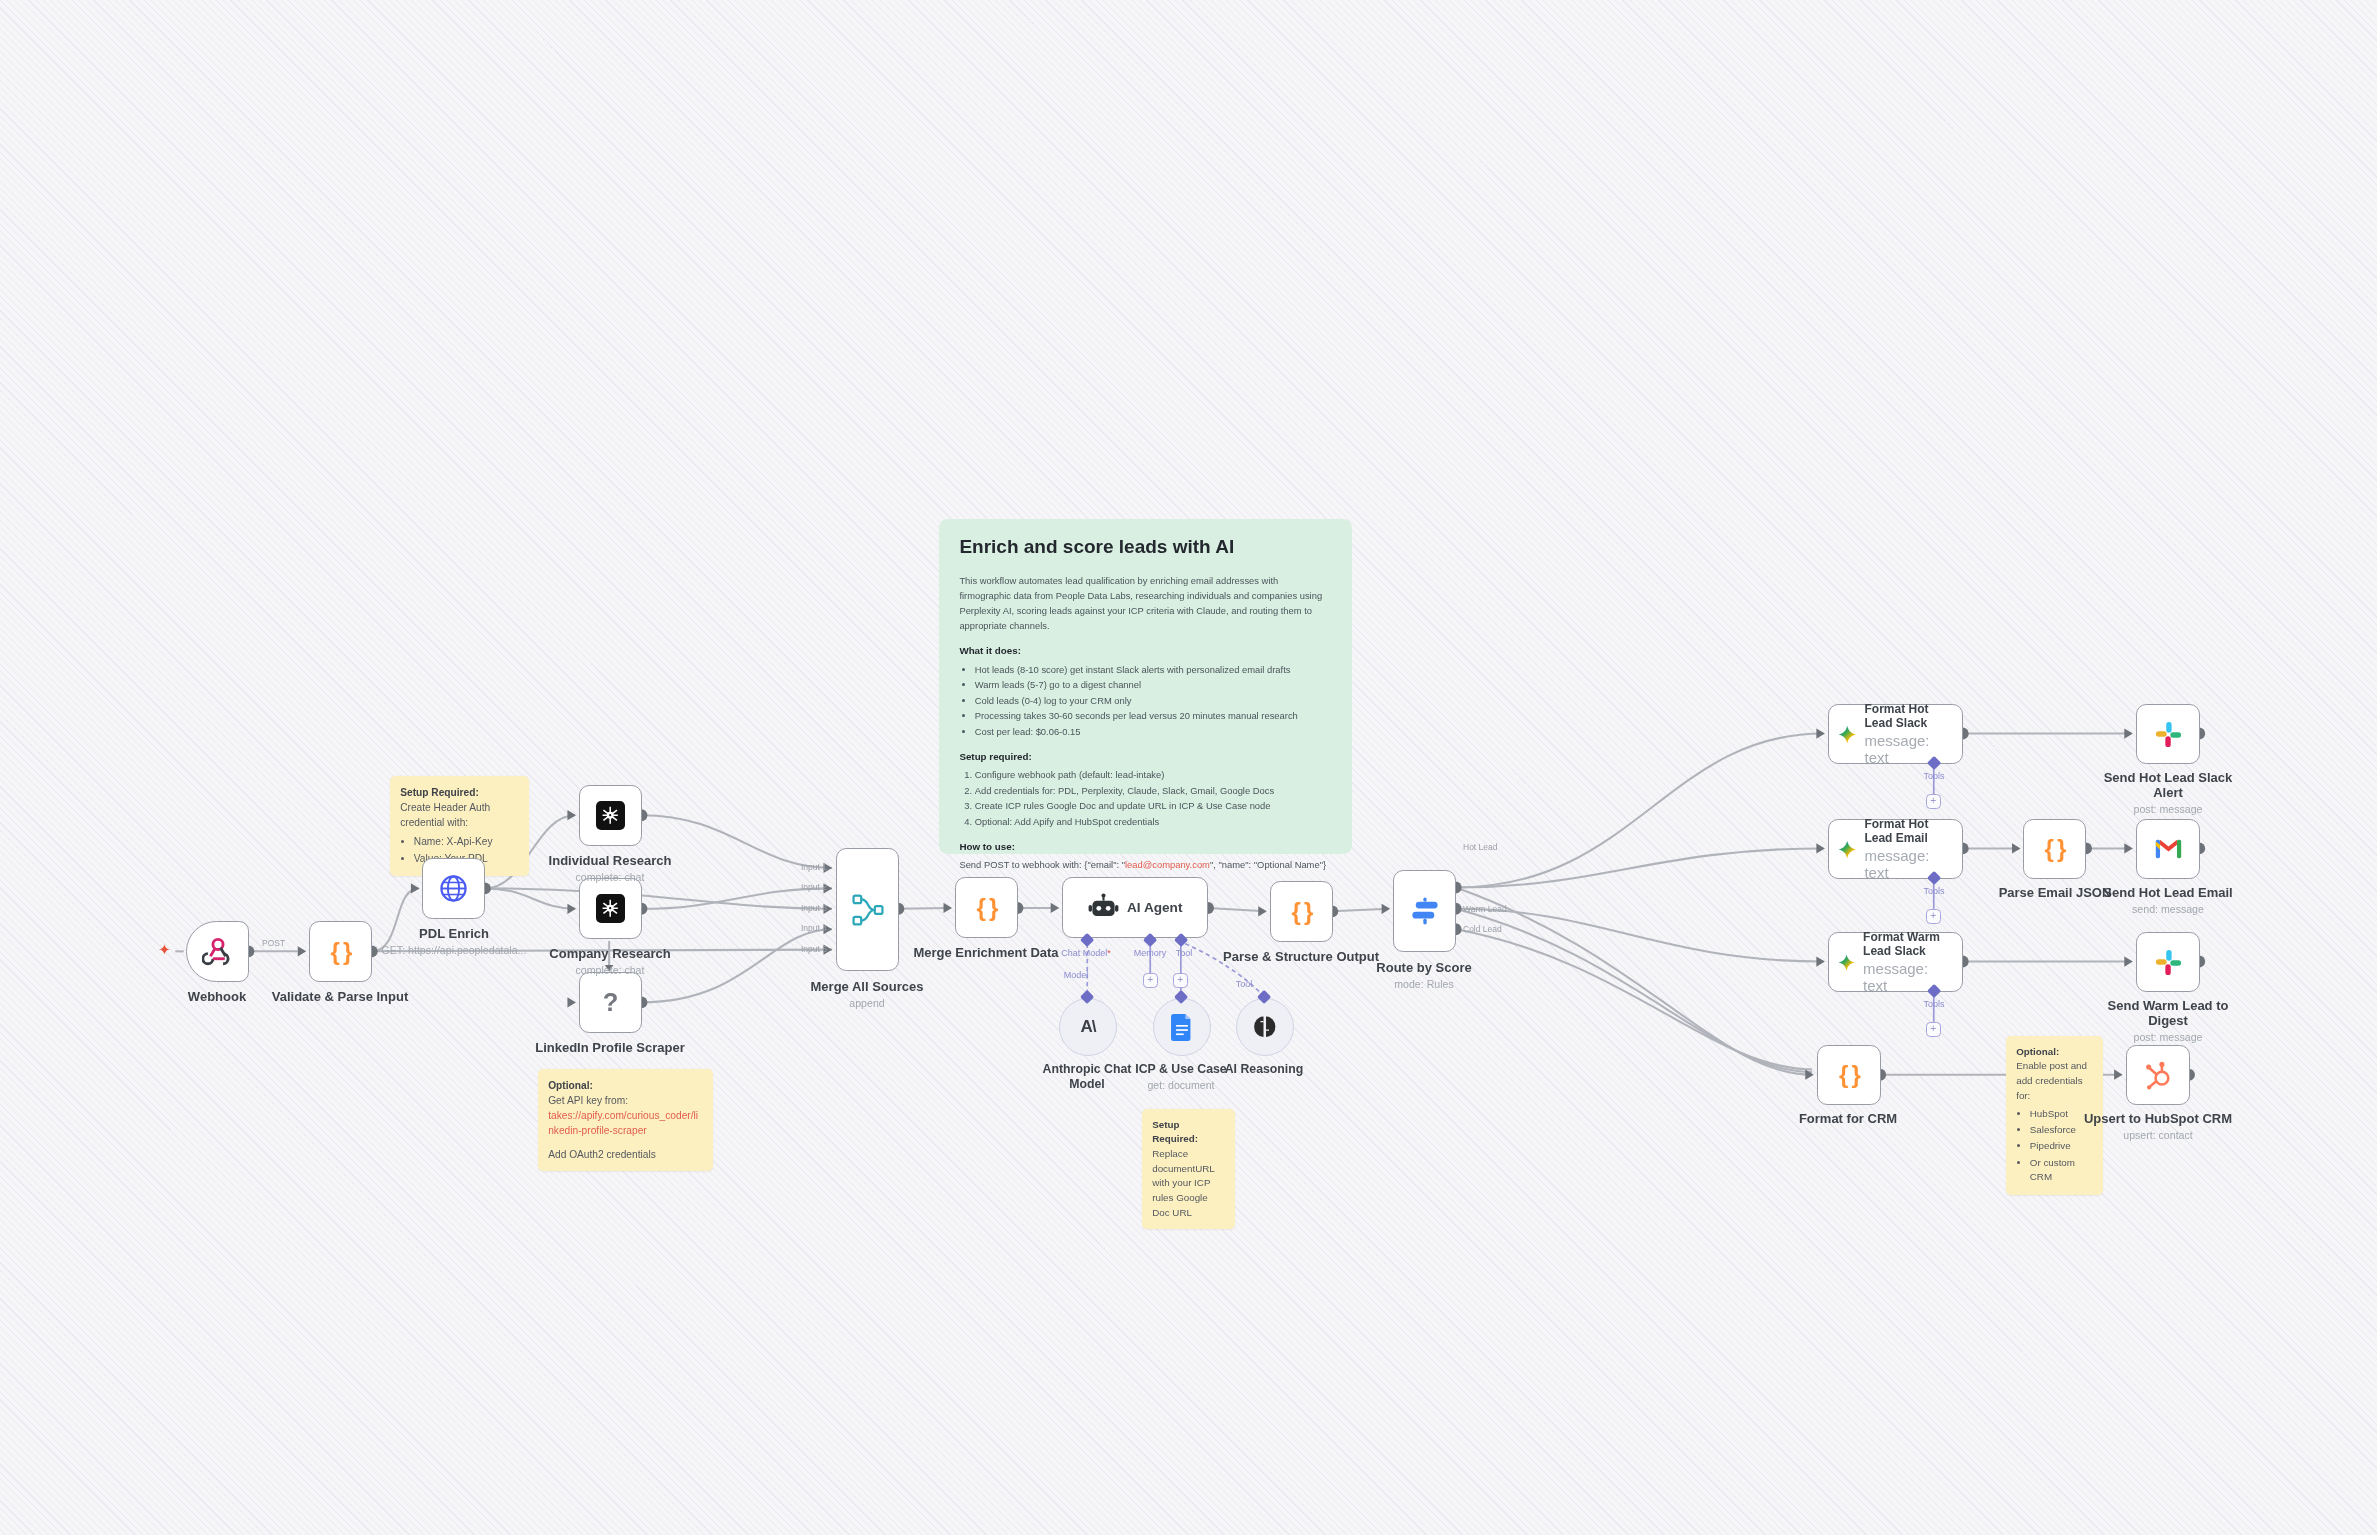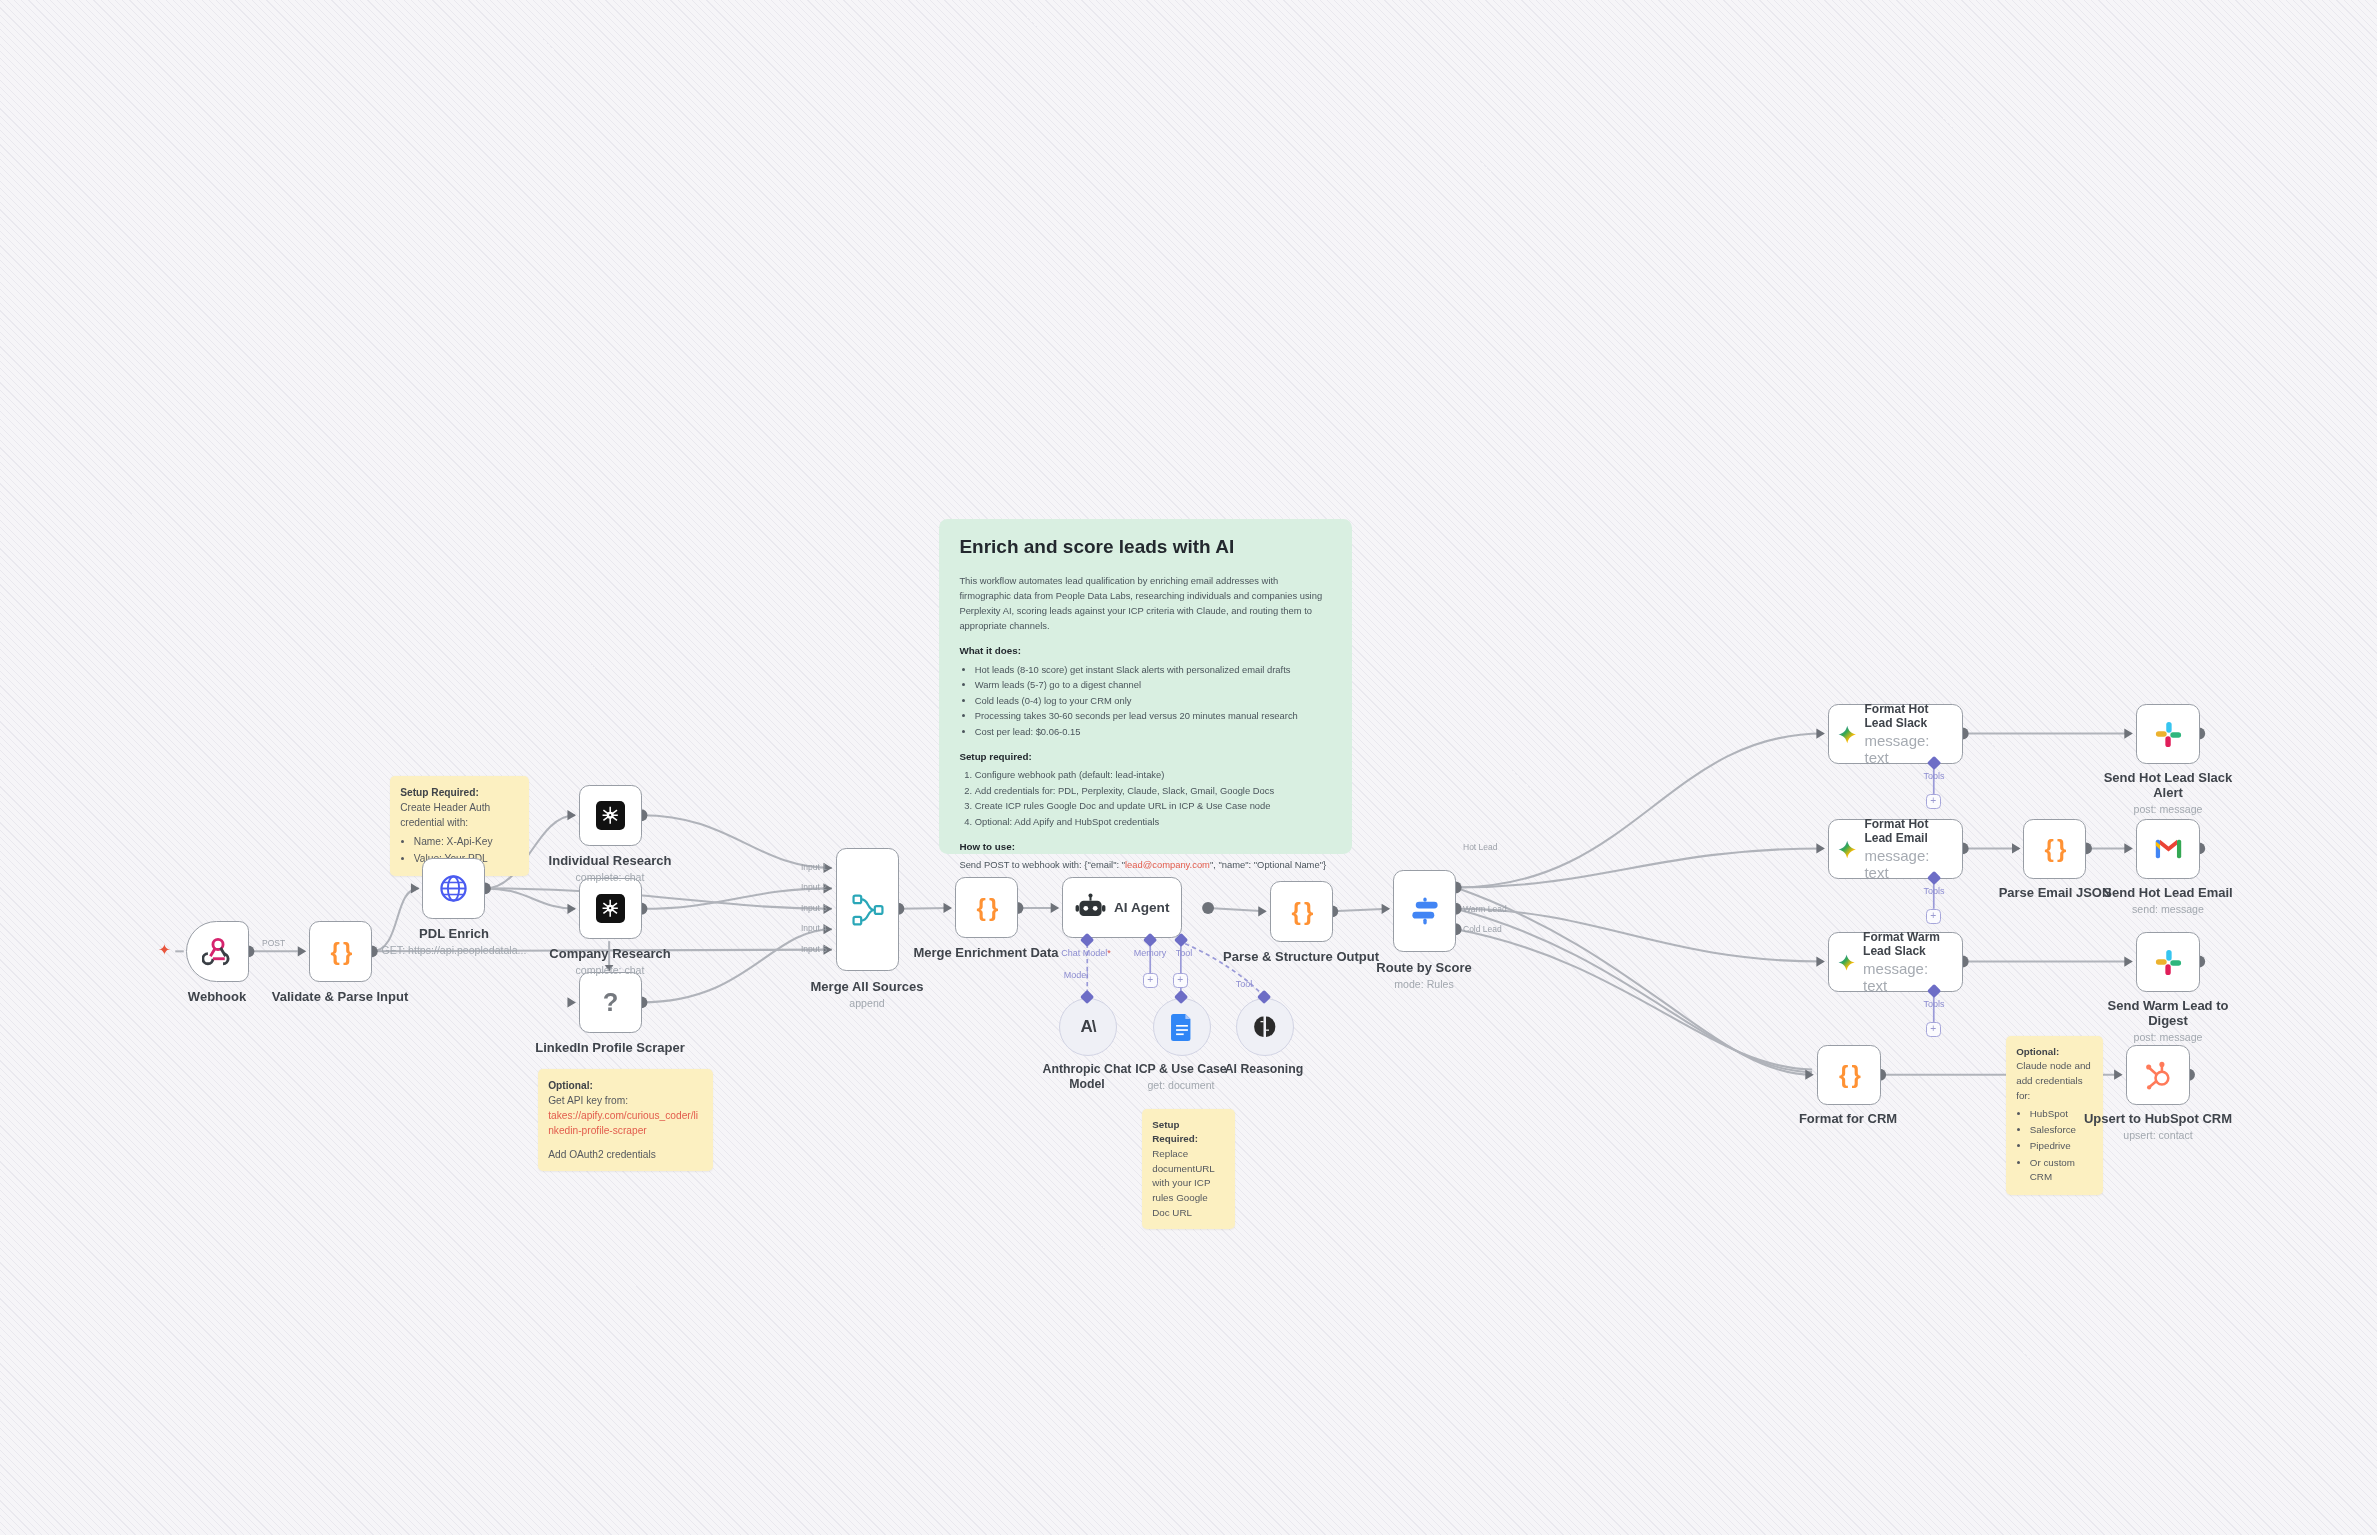--- a/index.html
+++ b/index.html
@@ -161,21 +161,21 @@
     <div style="margin-top:8.5px;">Add OAuth2 credentials</div>
   </div>
 
   <div class="sticky" style="left:1142px;top:1109px;width:73px;font-size:9.8px;">
     <div class="t">Setup Required:</div>
     <div>Replace documentURL with your ICP rules Google Doc URL</div>
   </div>
 
   <div class="sticky" style="left:2006px;top:1036px;width:77px;font-size:9.8px;">
     <div class="t">Optional:</div>
-    <div>Claude node and add credentials for:</div>
+    <div>Enable post and add credentials for:</div>
     <ul>
       <li>HubSpot</li>
       <li>Salesforce</li>
       <li>Pipedrive</li>
       <li>Or custom CRM</li>
     </ul>
   </div>
 
   
   <div class="green-note" style="left:939px;top:519px;width:372px;height:301px;">
@@ -293,21 +293,21 @@
     <div>Merge All Sources</div>
     <div class="sub">append</div>
   </div>
 
   <div class="node" style="left:955px;top:877px;width:63px;height:61px;">
     <span class="codeglyph">{ }</span>
   </div>
   <div class="caption" style="left:986px;top:945px;white-space:nowrap;">Merge Enrichment Data</div>
 
   
-  <div class="wnode" style="left:1062px;top:877px;width:120px;height:61px;justify-content:center;">
+  <div class="wnode" style="left:1062px;top:877px;width:146px;height:61px;justify-content:center;">
     <svg width="31" height="29" viewBox="0 0 36 34">
       <line x1="18" y1="3" x2="18" y2="9" stroke="#2f3437" stroke-width="2.4"></line>
       <circle cx="18" cy="3" r="2.4" fill="#2f3437"></circle>
       <rect x="5" y="9" width="26" height="18" rx="5" fill="#2f3437"></rect>
       <rect x="0.5" y="14" width="4" height="8" rx="2" fill="#2f3437"></rect>
       <rect x="31.5" y="14" width="4" height="8" rx="2" fill="#2f3437"></rect>
       <circle cx="12.5" cy="18" r="2.8" fill="#fff"></circle>
         <circle cx="23.5" cy="18" r="2.8" fill="#fff"></circle>
     </svg>
     <span style="font-size:13.6px;font-weight:bold;color:#3f444b;">AI Agent</span>

